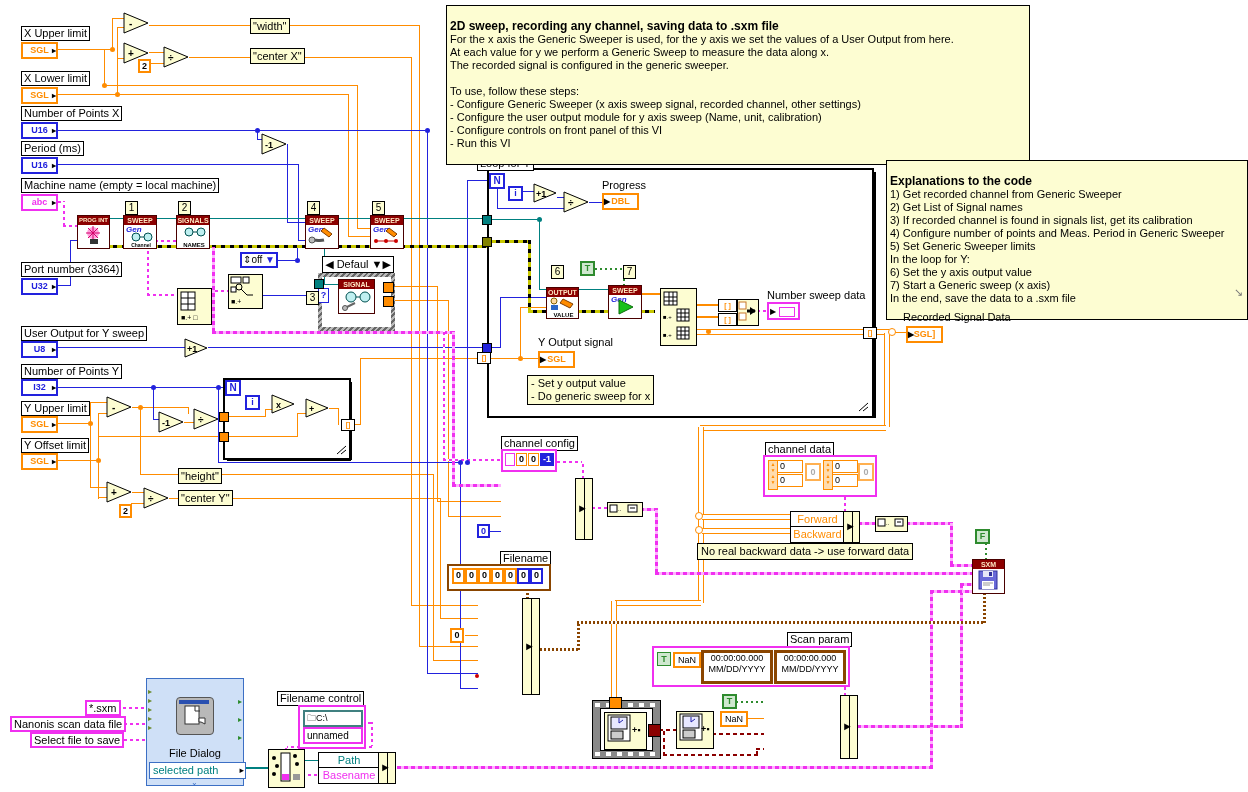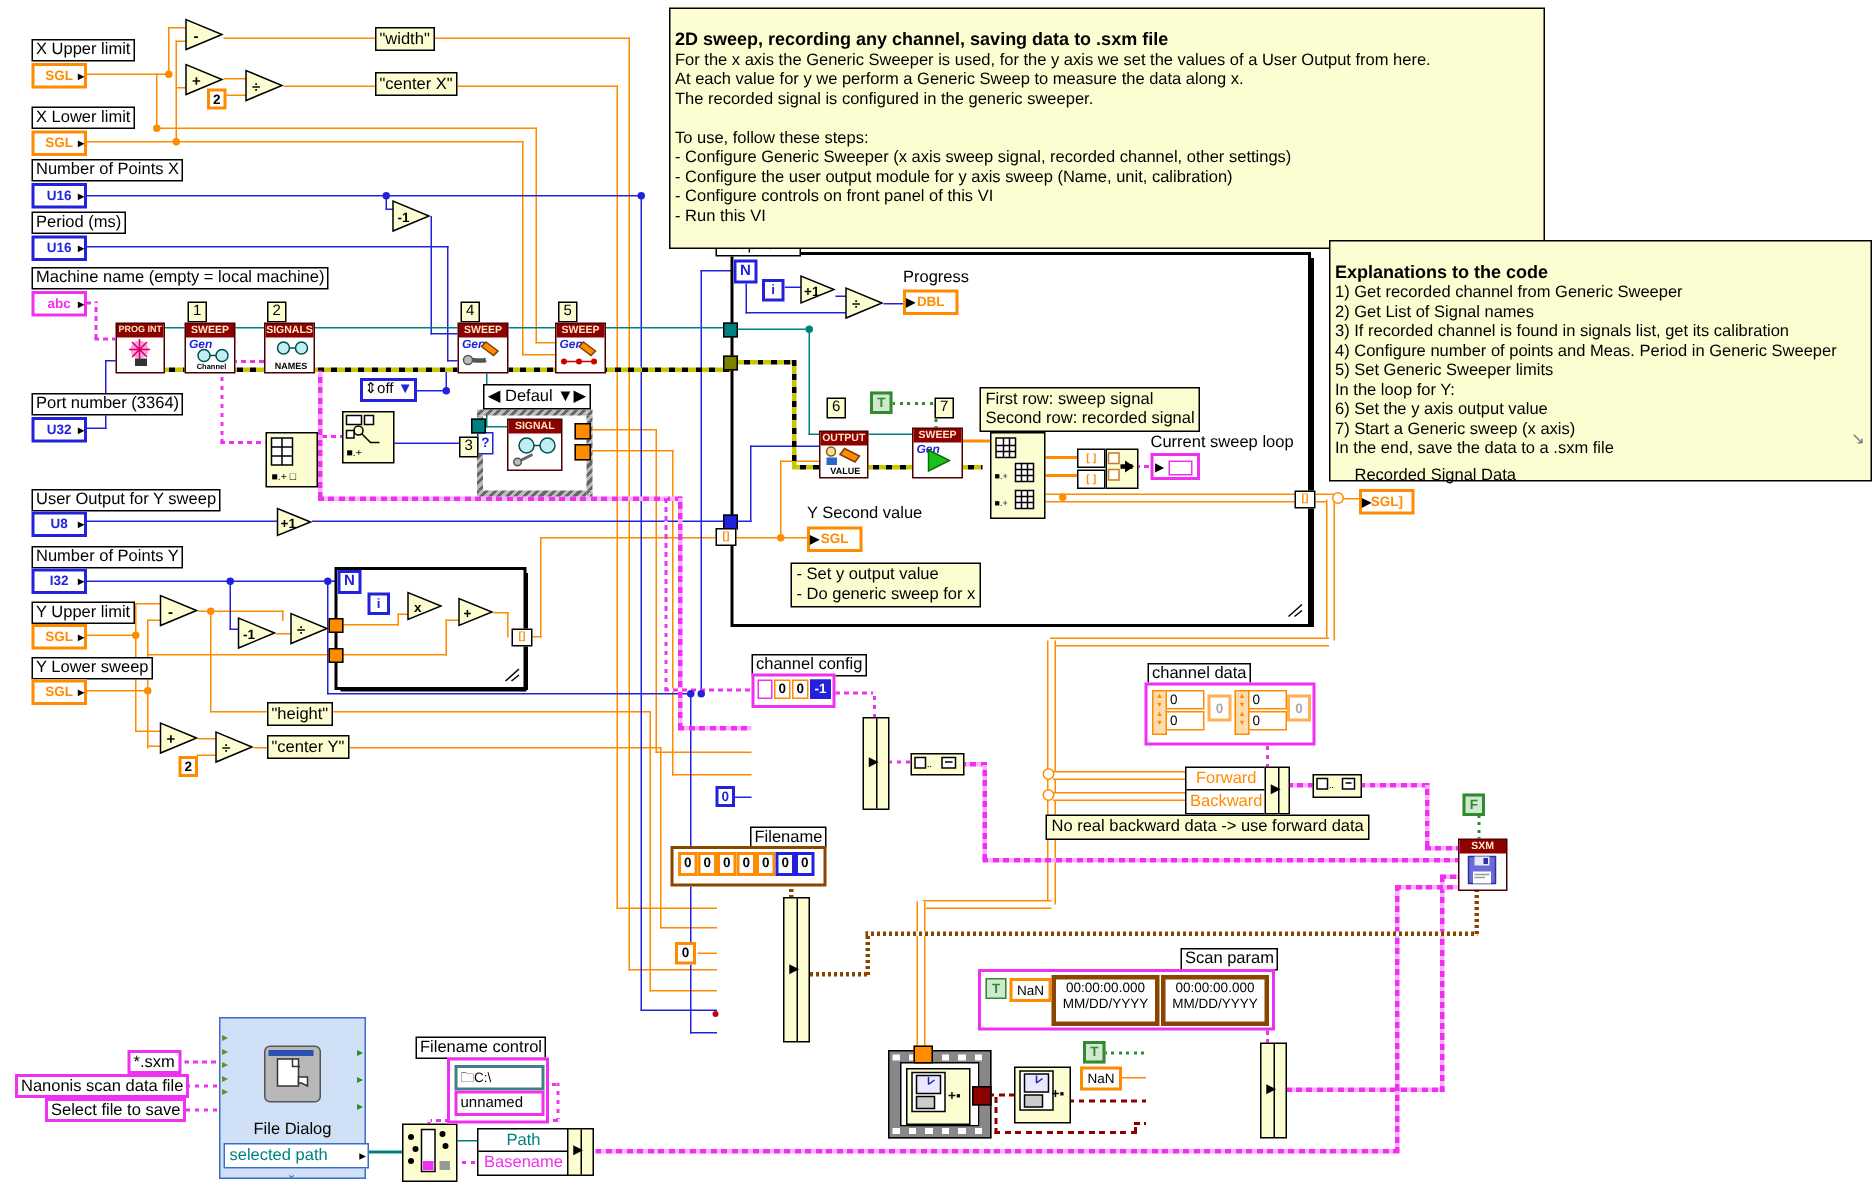--- a/index.html
+++ b/index.html
@@ -338,22 +338,20 @@
 2) Get List of Signal names
 3) If recorded channel is found in signals list, get its calibration
 4) Configure number of points and Meas. Period in Generic Sweeper
 5) Set Generic Sweeper limits
 In the loop for Y:
  6) Set the y axis output value
  7) Start a Generic sweep (x axis)
 In the end, save the data to a .sxm file</div>
   </div>
   <div class="free" style="left:1234px;top:286px;color:#777;font-size:11px">↘</div>
-  <div class="note" style="left:653px;top:258px"><span>First row: sweep signal
-Second row: recorded signal</span></div>
   <div class="note" style="left:527px;top:375px"><span>- Set y output value
 - Do generic sweep for x</span></div>
   <div class="note" style="left:697px;top:543px"><span>No real backward data -&gt; use forward data</span></div>
 
   <div class="lab" style="left:21px;top:26px"><span>X Upper limit</span></div>
   <div class="term oC" style="left:21px;top:42px"><span>SGL</span><span class="ar">▸</span></div>
   <div class="lab" style="left:21px;top:71px"><span>X Lower limit</span></div>
   <div class="term oC" style="left:21px;top:87px"><span>SGL</span><span class="ar">▸</span></div>
   <div class="lab" style="left:21px;top:106px"><span>Number of Points X</span></div>
   <div class="term bC" style="left:21px;top:122px"><span>U16</span><span class="ar">▸</span></div>
@@ -362,30 +360,30 @@
   <div class="lab" style="left:21px;top:178px"><span>Machine name (empty = local machine)</span></div>
   <div class="term pC" style="left:21px;top:194px"><span>abc</span><span class="ar">▸</span></div>
   <div class="lab" style="left:21px;top:262px"><span>Port number (3364)</span></div>
   <div class="term bC" style="left:21px;top:278px"><span>U32</span><span class="ar">▸</span></div>
   <div class="lab" style="left:21px;top:326px"><span>User Output for Y sweep</span></div>
   <div class="term bC" style="left:21px;top:341px"><span>U8</span><span class="ar">▸</span></div>
   <div class="lab" style="left:21px;top:364px"><span>Number of Points Y</span></div>
   <div class="term bC" style="left:21px;top:379px"><span>I32</span><span class="ar">▸</span></div>
   <div class="lab" style="left:21px;top:401px"><span>Y Upper limit</span></div>
   <div class="term oC" style="left:21px;top:416px"><span>SGL</span><span class="ar">▸</span></div>
-  <div class="lab" style="left:21px;top:438px"><span>Y Lower sweep</span></div>
+  <div class="lab" style="left:21px;top:438px"><span>Y Offset limit</span></div>
   <div class="term oC" style="left:21px;top:453px"><span>SGL</span><span class="ar">▸</span></div>
 
   <div class="free" style="left:602px;top:179px"><span>Progress</span></div>
   <div class="term oC" style="left:602px;top:193px"><span class="al">▶</span><span>DBL</span></div>
-  <div class="free" style="left:538px;top:336px"><span>Y Second value</span></div>
+  <div class="free" style="left:538px;top:336px"><span>Y Output signal</span></div>
   <div class="term oC" style="left:538px;top:351px"><span class="al">▶</span><span>SGL</span></div>
   <div class="free" style="left:903px;top:311px"><span>Recorded Signal Data</span></div>
   <div class="term oC" style="left:906px;top:326px"><span class="al">▶</span><span>SGL]</span></div>
-  <div class="free" style="left:767px;top:289px"><span>Current sweep loop</span></div>
+  <div class="free" style="left:767px;top:289px"><span>Number sweep data</span></div>
   <div class="clus" style="left:767px;top:302px;width:29px;height:14px">
     <i class="abs" style="left:1px;top:3px;font-size:8px;font-style:normal">▶</i>
     <i class="abs" style="left:10px;top:3px;width:14px;height:8px;border:1px solid #f030f0"></i>
   </div>
 
   <div class="wlab" style="left:250px;top:18px"><span>"width"</span></div>
   <div class="wlab" style="left:250px;top:48px"><span>"center X"</span></div>
   <div class="wlab" style="left:178px;top:468px"><span>"height"</span></div>
   <div class="wlab" style="left:178px;top:490px"><span>"center Y"</span></div>
 

